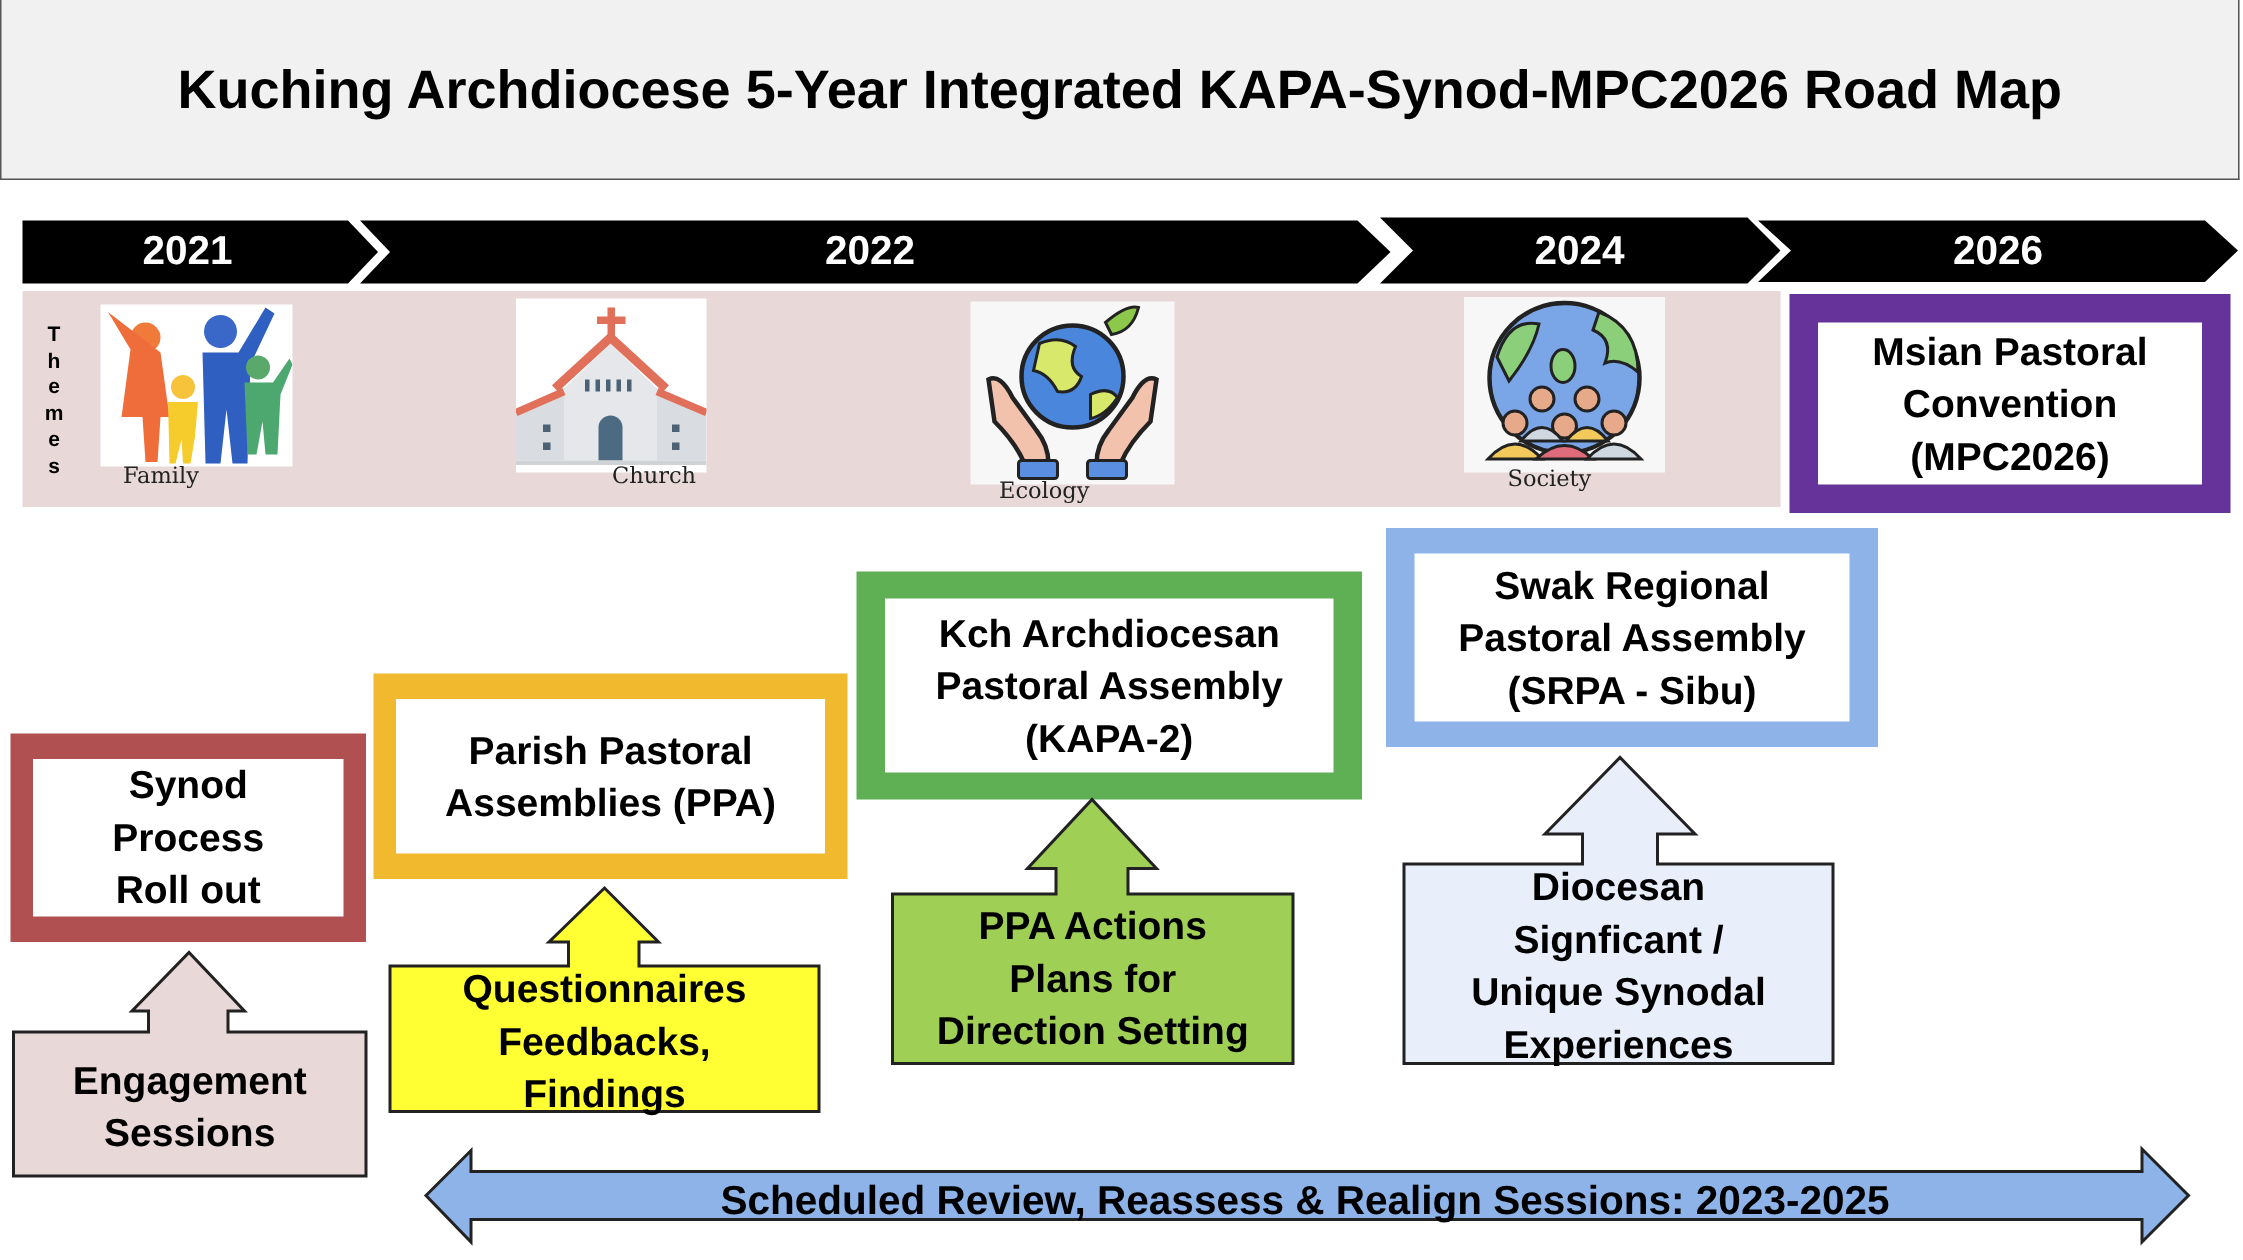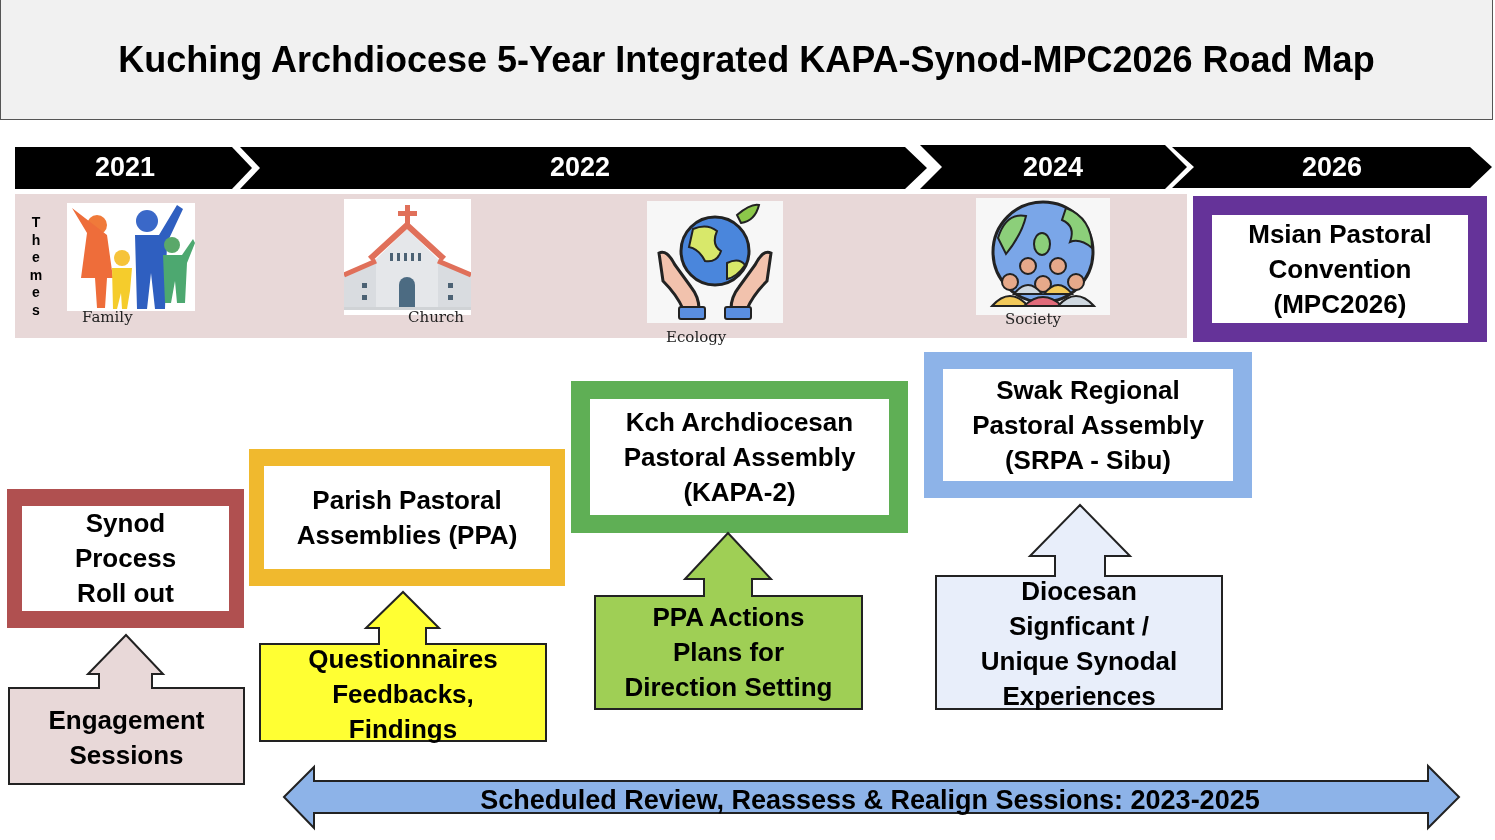--- a/index.html
+++ b/index.html
@@ -98,21 +98,21 @@
     <circle cx="68" cy="50" r="34" fill="#4a86dc" stroke="#222" stroke-width="3"></circle>
     <path d="M46,28 Q60,22 70,30 Q64,44 74,50 Q70,62 58,60 Q52,48 42,46 Z" fill="#d8e86a" stroke="#222" stroke-width="2"></path>
     <path d="M80,62 Q92,56 98,64 Q90,76 80,78 Z" fill="#d8e86a" stroke="#222" stroke-width="2"></path>
     <path d="M90,14 Q104,2 112,4 Q108,20 94,22 Z" fill="#8cc84a" stroke="#222" stroke-width="2"></path>
     <path d="M12,52 Q20,48 28,64 L44,86 Q52,96 52,108 L36,108 Q30,94 16,80 Z" fill="#f2c2ad" stroke="#222" stroke-width="3"></path>
     <path d="M124,52 Q116,48 108,64 L92,86 Q84,96 84,108 L100,108 Q106,94 120,80 Z" fill="#f2c2ad" stroke="#222" stroke-width="3"></path>
     <rect x="32" y="106" width="26" height="12" rx="2" fill="#5a8ee0" stroke="#222" stroke-width="2"></rect>
     <rect x="78" y="106" width="26" height="12" rx="2" fill="#5a8ee0" stroke="#222" stroke-width="2"></rect>
   </svg>
 </div>
-<div class="theme-lbl" style="left:666px;top:328px;">Ecology</div>
+<div class="theme-lbl" style="left:666px;top:318px;">Ecology</div>
 
 <div class="theme-img" style="left:976px;top:198px;width:134px;height:117px;">
   <svg width="134" height="117" viewBox="0 0 134 117">
     <circle cx="67" cy="54" r="50" fill="#7aa6e8" stroke="#222" stroke-width="3"></circle>
     <path d="M22,40 Q30,14 50,18 Q46,36 30,56 Z" fill="#8ccf7a" stroke="#222" stroke-width="2"></path>
     <ellipse cx="66" cy="46" rx="8" ry="11" fill="#8ccf7a" stroke="#222" stroke-width="2"></ellipse>
     <path d="M90,10 Q116,20 116,50 Q104,40 94,44 Q100,28 86,22 Z" fill="#8ccf7a" stroke="#222" stroke-width="2"></path>
     <circle cx="52" cy="68" r="8" fill="#e6a98a" stroke="#222" stroke-width="2"></circle>
     <circle cx="82" cy="68" r="8" fill="#e6a98a" stroke="#222" stroke-width="2"></circle>
     <circle cx="34" cy="84" r="8" fill="#e6a98a" stroke="#222" stroke-width="2"></circle>

